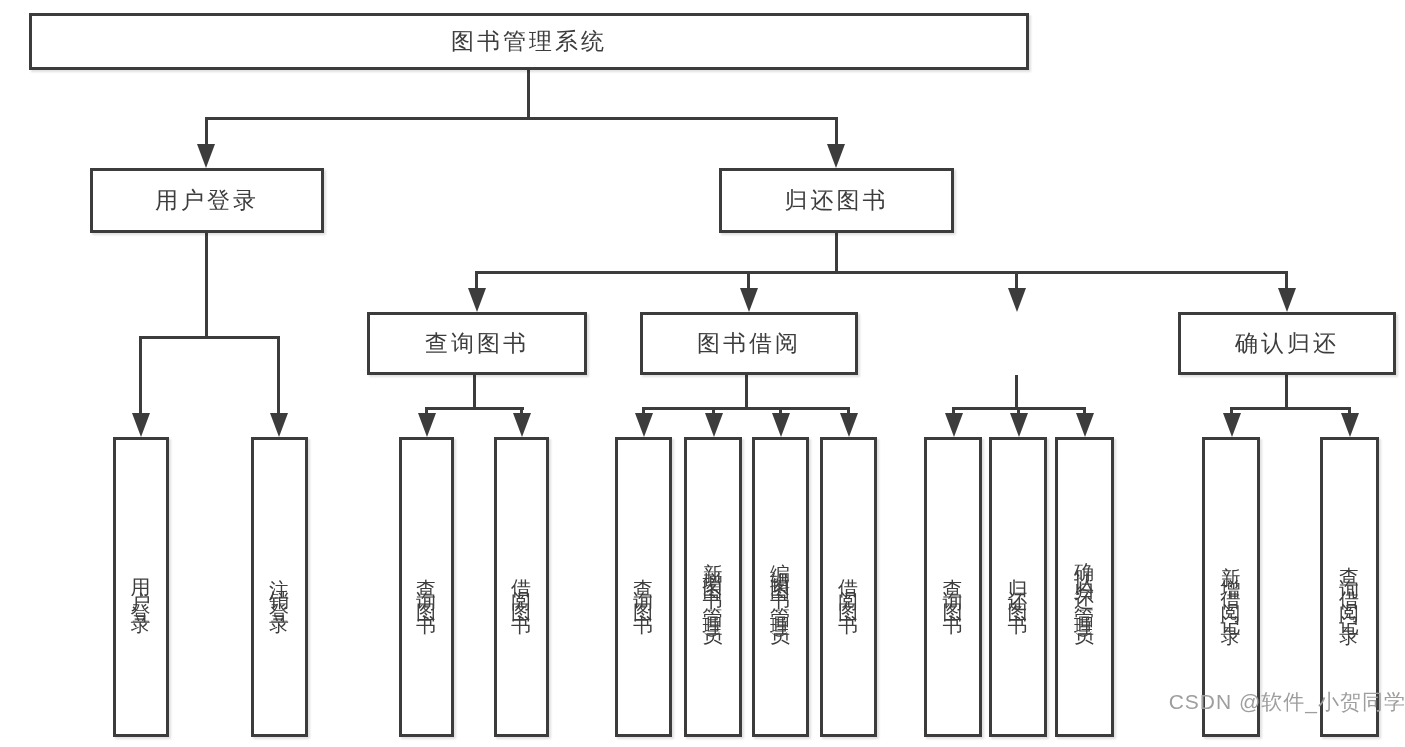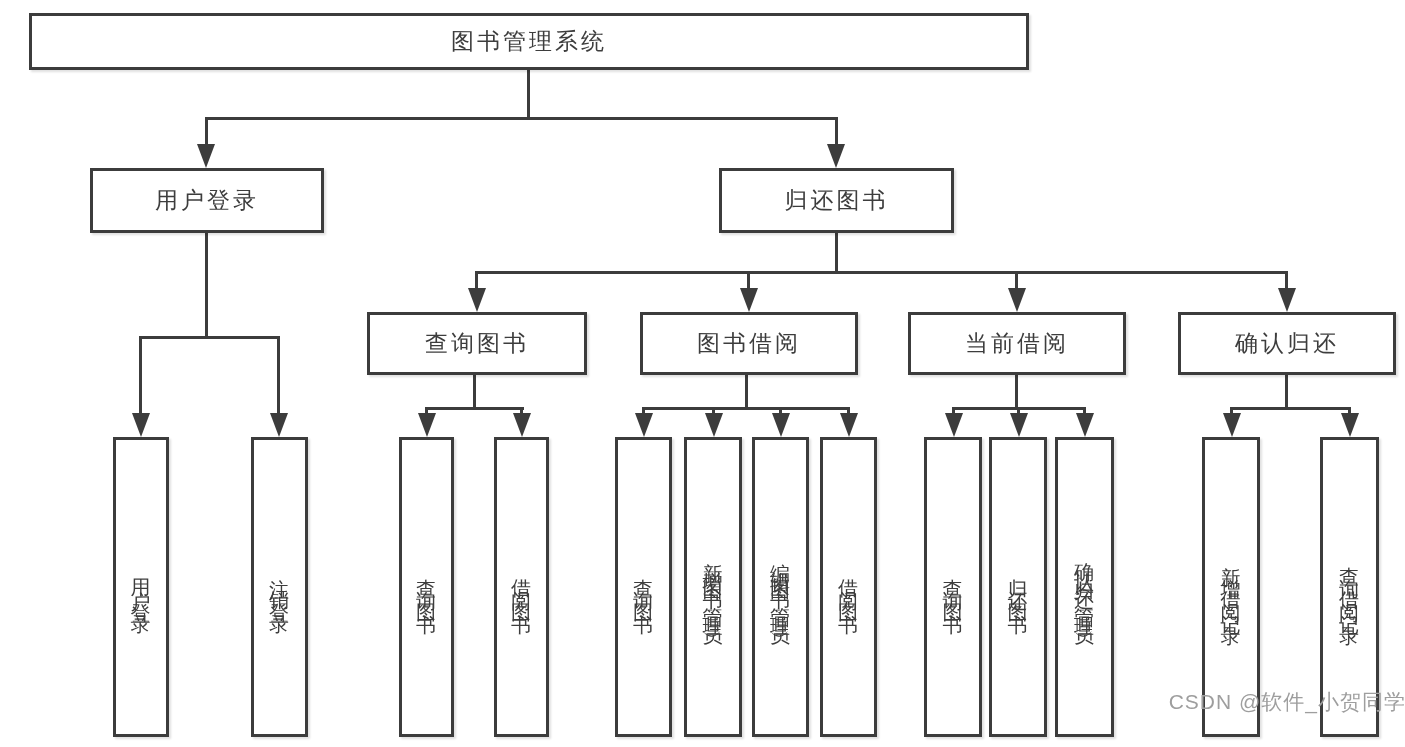--- a/index.html
+++ b/index.html
@@ -72,23 +72,20 @@
   <div class="vline" style="left:1008px; top:271px; height:17px;"></div>
   <div class="arrowhead" style="left:1001px; top:288px;"></div>
   <div class="vline" style="left:1278px; top:271px; height:17px;"></div>
   <div class="arrowhead" style="left:1271px; top:288px;"></div>
 
   <div class="box" style="left:360px; top:312px; width:220px; height:63px;">
     <span class="hlabel">查询图书</span>
   </div>
   <div class="box" style="left:633px; top:312px; width:218px; height:63px;">
     <span class="hlabel">图书借阅</span>
-  </div>
-  <div class="box" style="left:901px; top:312px; width:218px; height:63px;">
-    <span class="hlabel">当前借阅</span>
   </div>
   <div class="box" style="left:1171px; top:312px; width:218px; height:63px;">
     <span class="hlabel">确认归还</span>
   </div>
 
   <div class="vline" style="left:466px; top:375px; height:35px;"></div>
   <div class="hline" style="left:418px; top:407px; width:99px;"></div>
   <div class="vline" style="left:418px; top:407px; height:8px;"></div>
   <div class="arrowhead" style="left:411px; top:413px;"></div>
   <div class="vline" style="left:513px; top:407px; height:8px;"></div>

